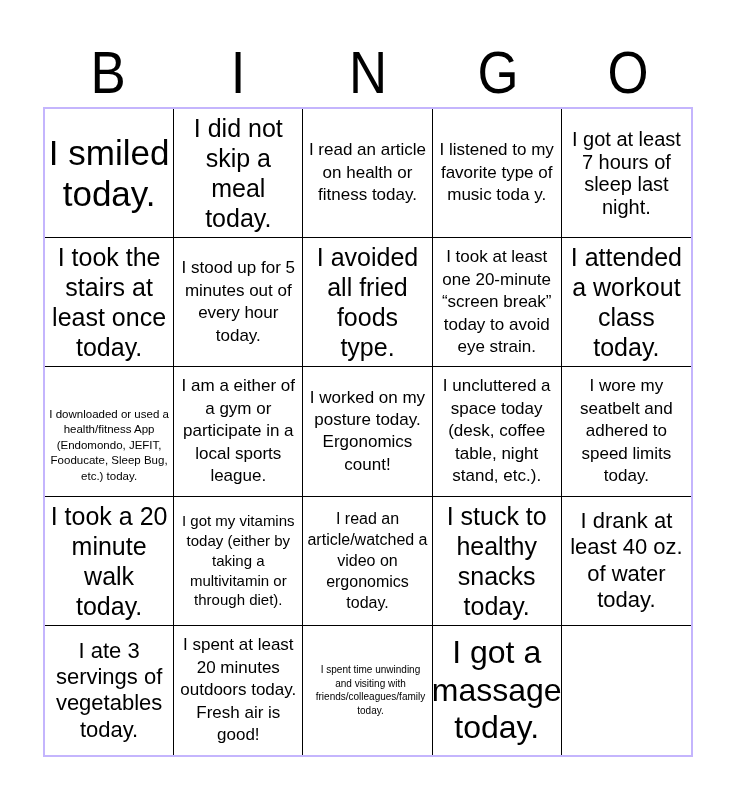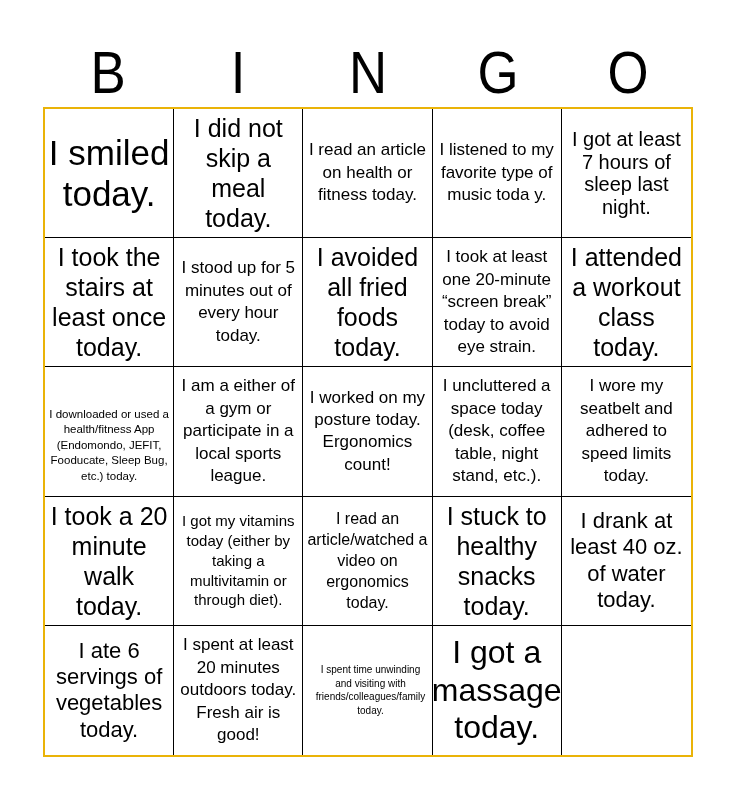--- a/index.html
+++ b/index.html
@@ -1,19 +1,19 @@
 <!DOCTYPE html>
 <html><head>
   <meta charset="utf-8">
   <style>
     html, body { margin: 0; padding: 0; background: #ffffff; }
     body { width: 736px; height: 800px; position: relative; overflow: hidden; font-family: "Liberation Sans", sans-serif; color: #000; }
     .header { position: absolute; left: 43px; top: 42px; width: 650px; height: 62px; display: flex; }
     .header-letter { width: 130px; text-align: center; font-family: "Liberation Sans", sans-serif; font-size: 60px; line-height: 62px; transform: scaleX(0.88); font-weight: normal; }
-    .grid { position: absolute; left: 43px; top: 107px; width: 650px; height: 650px; border: 2px solid #eab308; box-sizing: border-box; display: grid; grid-template-columns: repeat(5, 1fr); grid-template-rows: repeat(5, 1fr); }
+    .grid { position: absolute; left: 43px; top: 107px; width: 650px; height: 650px; border: 2px solid #c4b5fd; box-sizing: border-box; display: grid; grid-template-columns: repeat(5, 1fr); grid-template-rows: repeat(5, 1fr); }
     .cell { border-right: 1px solid #000; border-bottom: 1px solid #000; display: flex; align-items: center; justify-content: center; text-align: center; padding: 2px 3px; box-sizing: border-box; overflow: hidden; }
     .cell:nth-child(5n) { border-right: none; align-items: center; }
     .cell:nth-child(n+21) { border-bottom: none; }
     .cell span { display: block; line-height: 1.13; }
     .fs-xl { font-size: 35px; line-height: 1.18 !important; }
     .fs-l { font-size: 25px; line-height: 1.2 !important; }
     .fs-m { font-size: 20px; }
     .fs-s { font-size: 17px; line-height: 1.32 !important; }
     .fs-xs { font-size: 11.5px; line-height: 1.35 !important; margin-top: 28px; }
     .fs-xxs { font-size: 10px; line-height: 1.35 !important; margin-left: 6px; }
@@ -46,21 +46,21 @@
       <span class="fs-m">I got at least 7 hours of sleep last night.</span>
     </div>
 
   <div class="cell">
       <span class="fs-l">I took the stairs at least once today.</span>
     </div>
   <div class="cell">
       <span class="fs-s">I stood up for 5 minutes out of every hour today.</span>
     </div>
   <div class="cell">
-      <span class="fs-l">I avoided all fried foods today.</span>
+      <span class="fs-l">I avoided all fried foods type.</span>
     </div>
   <div class="cell">
       <span class="fs-s">I took at least one 20-minute “screen break” today to avoid eye strain.</span>
     </div>
 
   <div class="cell">
       <span class="fs-l">I attended a workout class today.</span>
     </div>
   <div class="cell">
       <span class="fs-xs">I downloaded or used a health/fitness App (Endomondo, JEFIT, Fooducate, Sleep Bug, etc.) today.</span>
@@ -88,21 +88,21 @@
       <span class="fs-s" style="font-size:16px">I read an article/watched a video on ergonomics today.</span>
     </div>
   <div class="cell">
       <span class="fs-l">I stuck to healthy snacks today.</span>
     </div>
 
   <div class="cell">
       <span class="fs-l" style="font-size:22px">I drank at least 40 oz. of water today.</span>
     </div>
   <div class="cell">
-      <span class="fs-l" style="font-size:22px">I ate 6 servings of vegetables today.</span>
+      <span class="fs-l" style="font-size:22px">I ate 3 servings of vegetables today.</span>
     </div>
   <div class="cell">
       <span class="fs-s">I spent at least 20 minutes outdoors today. Fresh air is good!</span>
     </div>
   <div class="cell">
       <span class="fs-xxs">I spent time unwinding and visiting with friends/colleagues/family today.</span>
     </div>
   <div class="cell">
       <span class="fs-xl" style="font-size:32px">I got a massage today.</span>
     </div>

